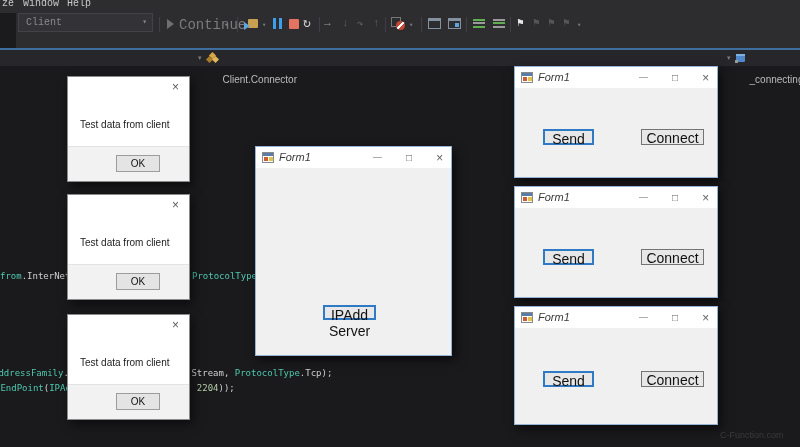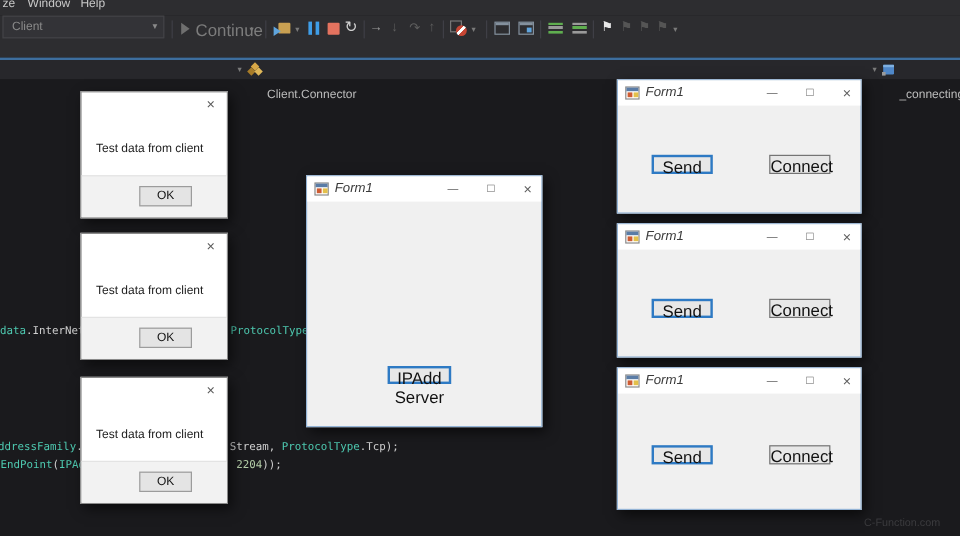--- a/index.html
+++ b/index.html
@@ -2,25 +2,25 @@
 <html><head>
 <meta charset="utf-8">
 <style>
   * { margin:0; padding:0; box-sizing:border-box; }
   html,body { background:#000; }
   .screen {
     position:relative; width:800px; height:447px; overflow:hidden;
     background:#1b1b1e; font-family:"Liberation Sans", sans-serif;
   }
   
-  .menubar { position:absolute; top:0; left:0; right:0; height:13px; background:#2d2d30; z-index:3; }
+  .menubar { position:absolute; top:0; left:0; right:0; height:13px; background:#2d2d30; z-index:3;font-family:Liberation Mono, monospace; }
   .menu-item { position:absolute; top:-2px; font-size:10px; color:#c8c8c8; }
   .mi-0 { left:2px; } .mi-1 { left:23px; } .mi-2 { left:67px; }
   
-  .toolbar { position:absolute; top:13px; left:0; right:0; height:35px; background:#2d2d30; z-index:3; }
+  .toolbar { position:absolute; top:13px; left:16px; right:0; height:35px; background:#2d2d30; z-index:3;font-family:Liberation Mono, monospace; }
   .combo { position:absolute; left:2px; top:0px; width:135px; height:19px; background:#333337; border:1px solid #434346; }
   .combo-text { position:absolute; left:7px; top:3px; font-size:10px; color:#8a8a8a; }
   .combo-arrow { position:absolute; right:5px; top:3px; font-size:8px; color:#8a8a8a; }
   .tsep { position:absolute; top:4px; width:1px; height:15px; background:#3f3f46; }
   .s1{left:143px;} .s2{left:221px;} .s3{left:303px;} .s4{left:369px;} .s5{left:405px;} .s6{left:450px;} .s7{left:494px;}
   .tb-play { position:absolute; left:151px; top:6px; width:0; height:0;
     border-left:7px solid #6f6f6f; border-top:5px solid transparent; border-bottom:5px solid transparent; }
   .tb-continue { position:absolute; left:163px; top:4px; font-size:14px; color:#7c7c7c; }
   .tb-chevron { position:absolute; font-size:7px; color:#7a7a7a; top:8px; }
   .c1{left:208px;} .c2{left:246px;} .c3{left:393px;} .c4{left:561px;}
@@ -99,21 +99,21 @@
   .wf-icon .sq2 { position:absolute; left:6px; top:4px; width:4px; height:4px; background:#e3c04b; }
   .wf-title { position:absolute; left:23px; top:4px; font-size:11px; color:#3a3a3a; }
   .wf-controls { position:absolute; right:8px; top:0; height:21px; display:flex; align-items:center; gap:24px; }
   .wf-min { font-size:9px; color:#5f5f5f; line-height:9px; }
   .wf-max { font-size:10px; color:#5f5f5f; line-height:10px; }
   .wf-x  { font-size:12px; color:#5f5f5f; line-height:12px; }
   .wf-btn { position:absolute; height:16px; background:#e7e7e7; border:1px solid #747474;
     font-size:14px; color:#111; font-family:"Liberation Sans", sans-serif; padding:0; }
   .wf-btn.focused { border:2px solid #2e7ac4; }
   .btn-send { left:28px; top:62px; width:51px; }
-  .btn-connect { left:126px; top:62px; width:51px; }
+  .btn-connect { left:126px; top:62px; width:63px; }
   .cf3 .btn-send, .cf3 .btn-connect { top:64px; }
   .btn-start { left:67px; top:158px; width:53px; height:15px; }
 </style>
 </head>
 <body>
 
 <div class="screen">
 
   <div class="menubar">
     <span class="menu-item mi-0">ze</span>
@@ -169,21 +169,21 @@
       <span class="nav-text">Client.Connector</span>
     </div>
     <div class="nav-group nav-right">
       <span class="nav-chevron">▾</span>
       <span class="icon-field"></span>
       <span class="nav-text">_connecting</span>
     </div>
   </div>
 
   <div class="editor">
-    <div class="code fa-l"><span class="tk-type">data</span><span class="tk-plain">.InterNetw</span></div>
+    <div class="code fa-l"><span class="tk-type">from</span><span class="tk-plain">.InterNetw</span></div>
     <div class="code fa-r"><span class="tk-type">ProtocolType</span></div>
     <div class="code fb-l"><span class="tk-type">AddressFamily</span><span class="tk-plain">.I</span></div>
     <div class="code fb-r"><span class="tk-plain">.Stream, </span><span class="tk-type">ProtocolType</span><span class="tk-plain">.Tcp);</span></div>
     <div class="code fc-l"><span class="tk-type">PEndPoint</span><span class="tk-plain">(</span><span class="tk-type">IPAdd</span></div>
     <div class="code fc-r"><span class="tk-plain">, </span><span class="tk-num">2204</span><span class="tk-plain">));</span></div>
     <div class="watermark">C-Function.com</div>
   </div>
 
   <div class="msgbox mb1">
     <button class="mb-close">×</button>

